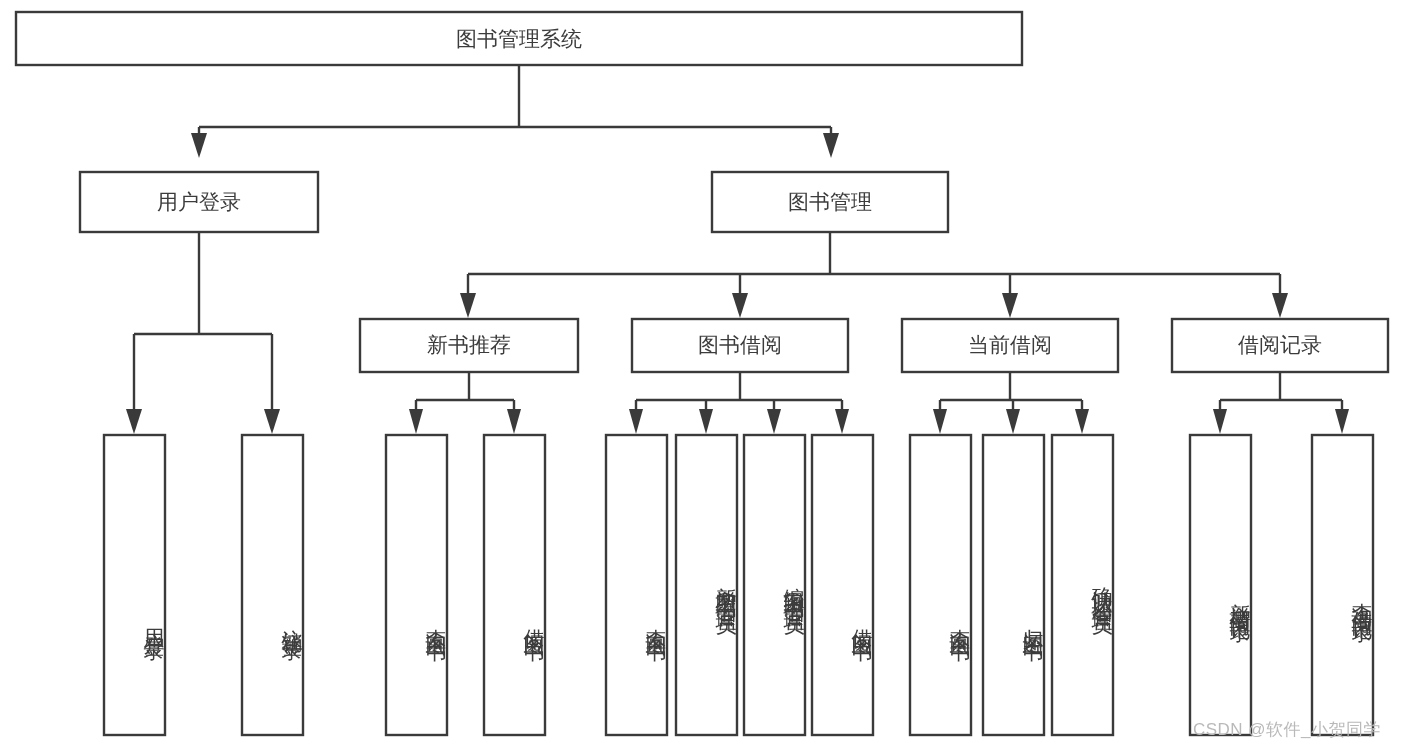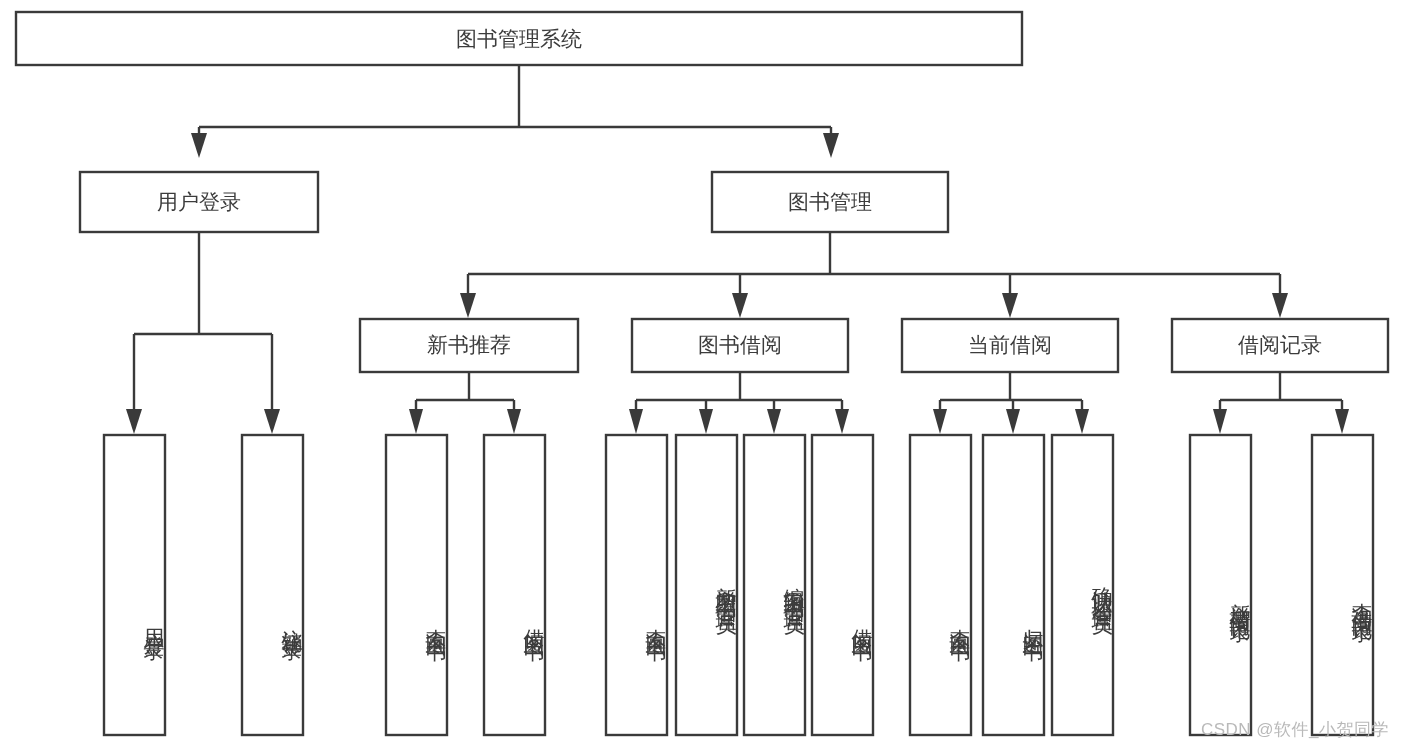--- a/index.html
+++ b/index.html
@@ -56,21 +56,21 @@
     font-size: 21px;
     line-height: 1.0;
     color: #3c3c3c;
     letter-spacing: 4px;
     font-family: "Liberation Sans", "DejaVu Sans", sans-serif;
     pointer-events: none;
     white-space: nowrap;
   }
   .watermark {
     position: absolute;
-    right: 16px;
+    right: 24px;
     bottom: 6px;
     font-size: 17px;
     color: #b9b9b9;
     font-family: "Liberation Sans", "DejaVu Sans", sans-serif;
     letter-spacing: 0.5px;
     white-space: nowrap;
   }
 </style>
 </head>
 <body>

